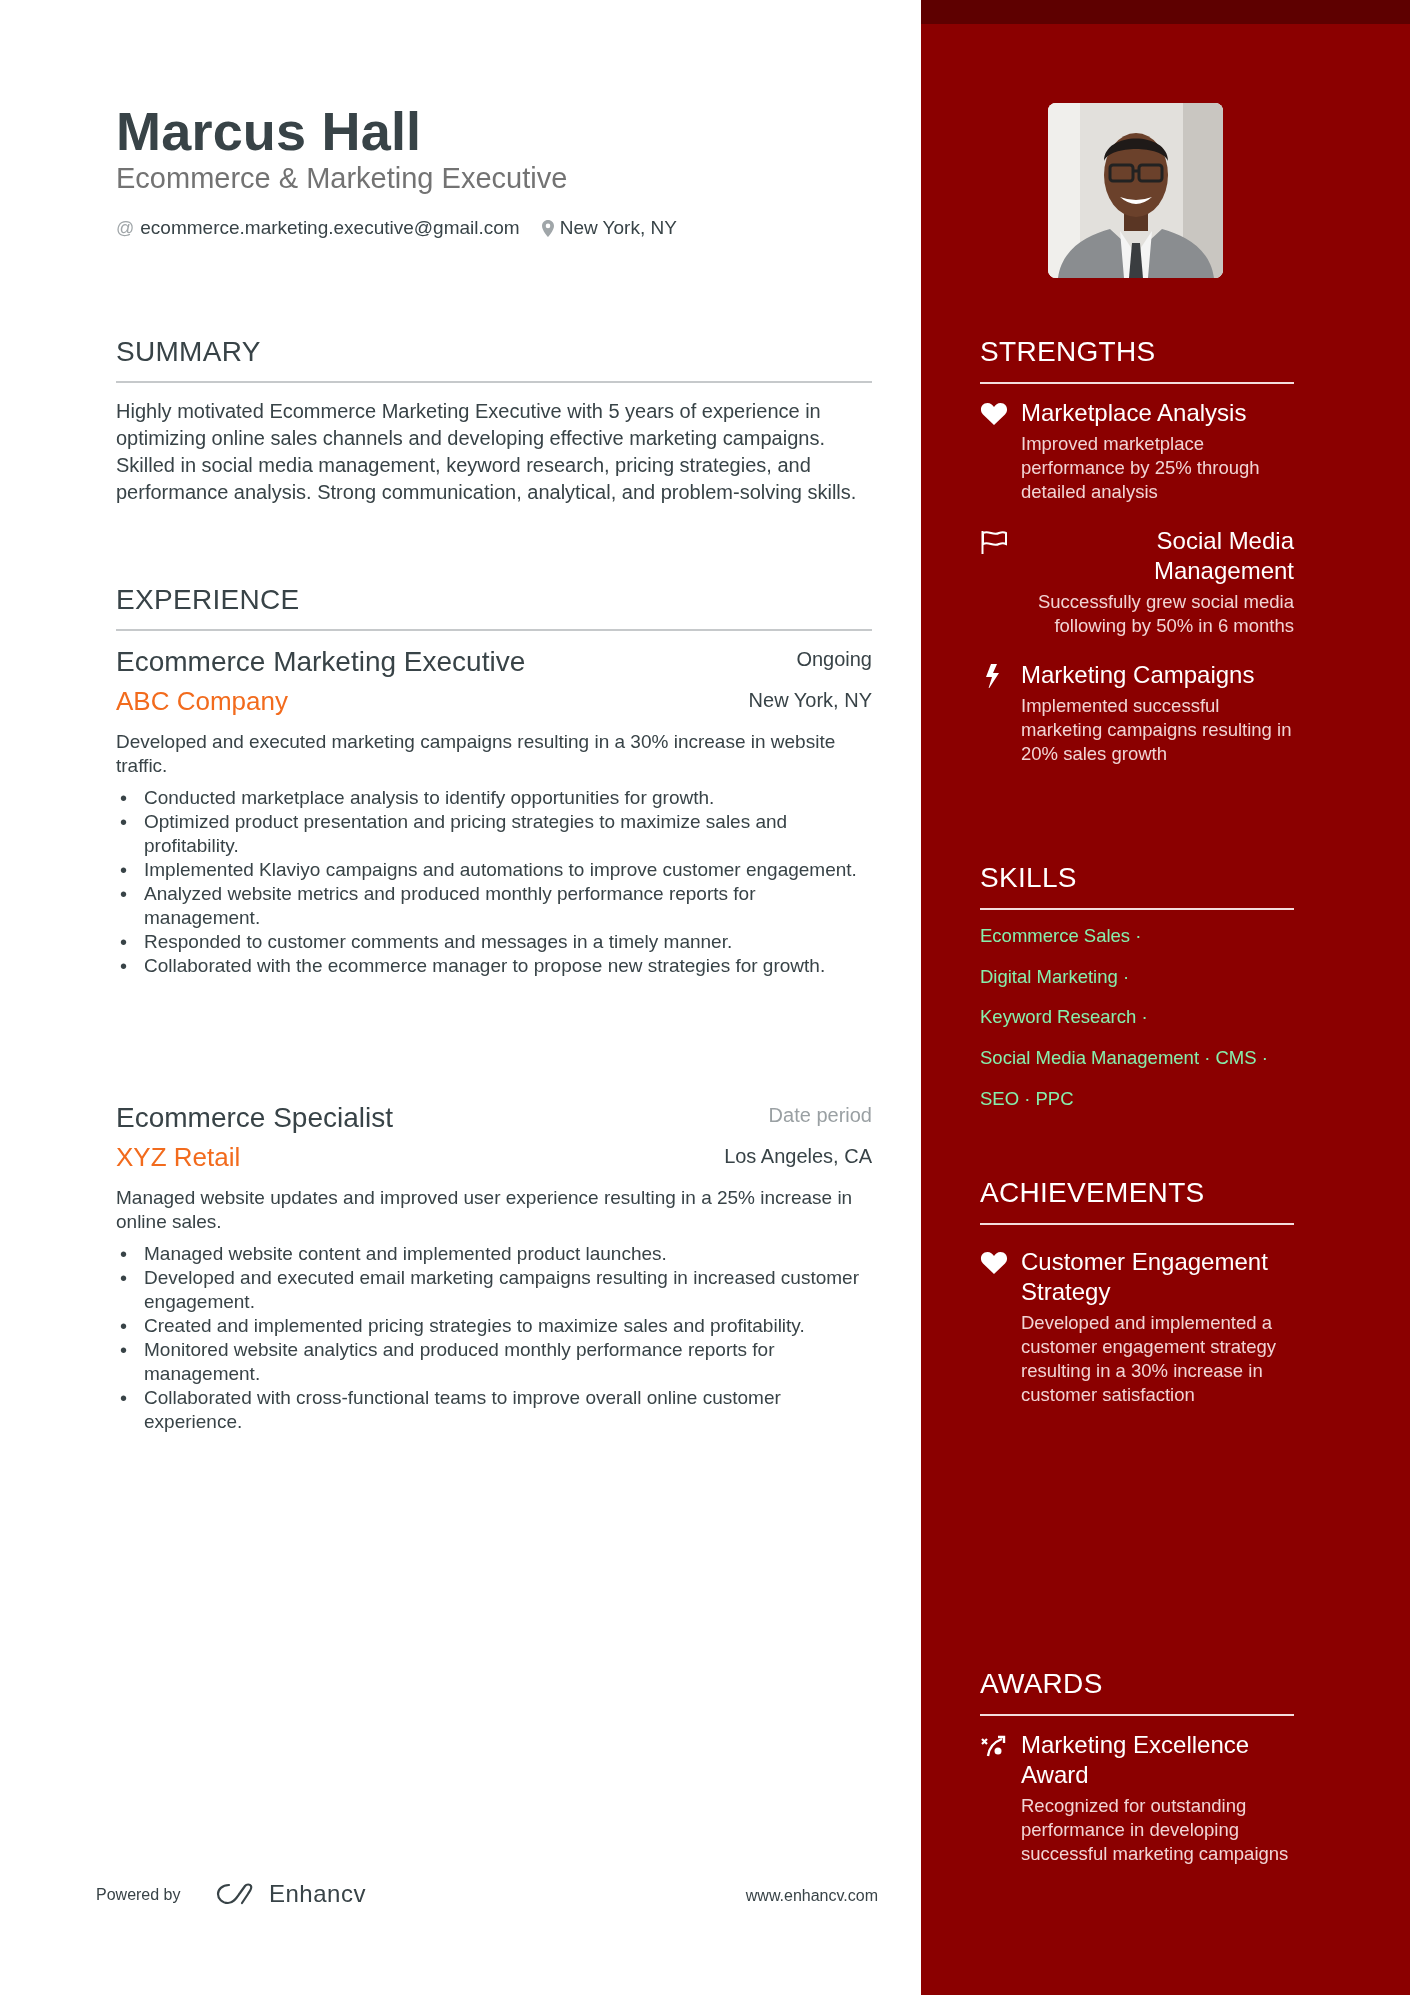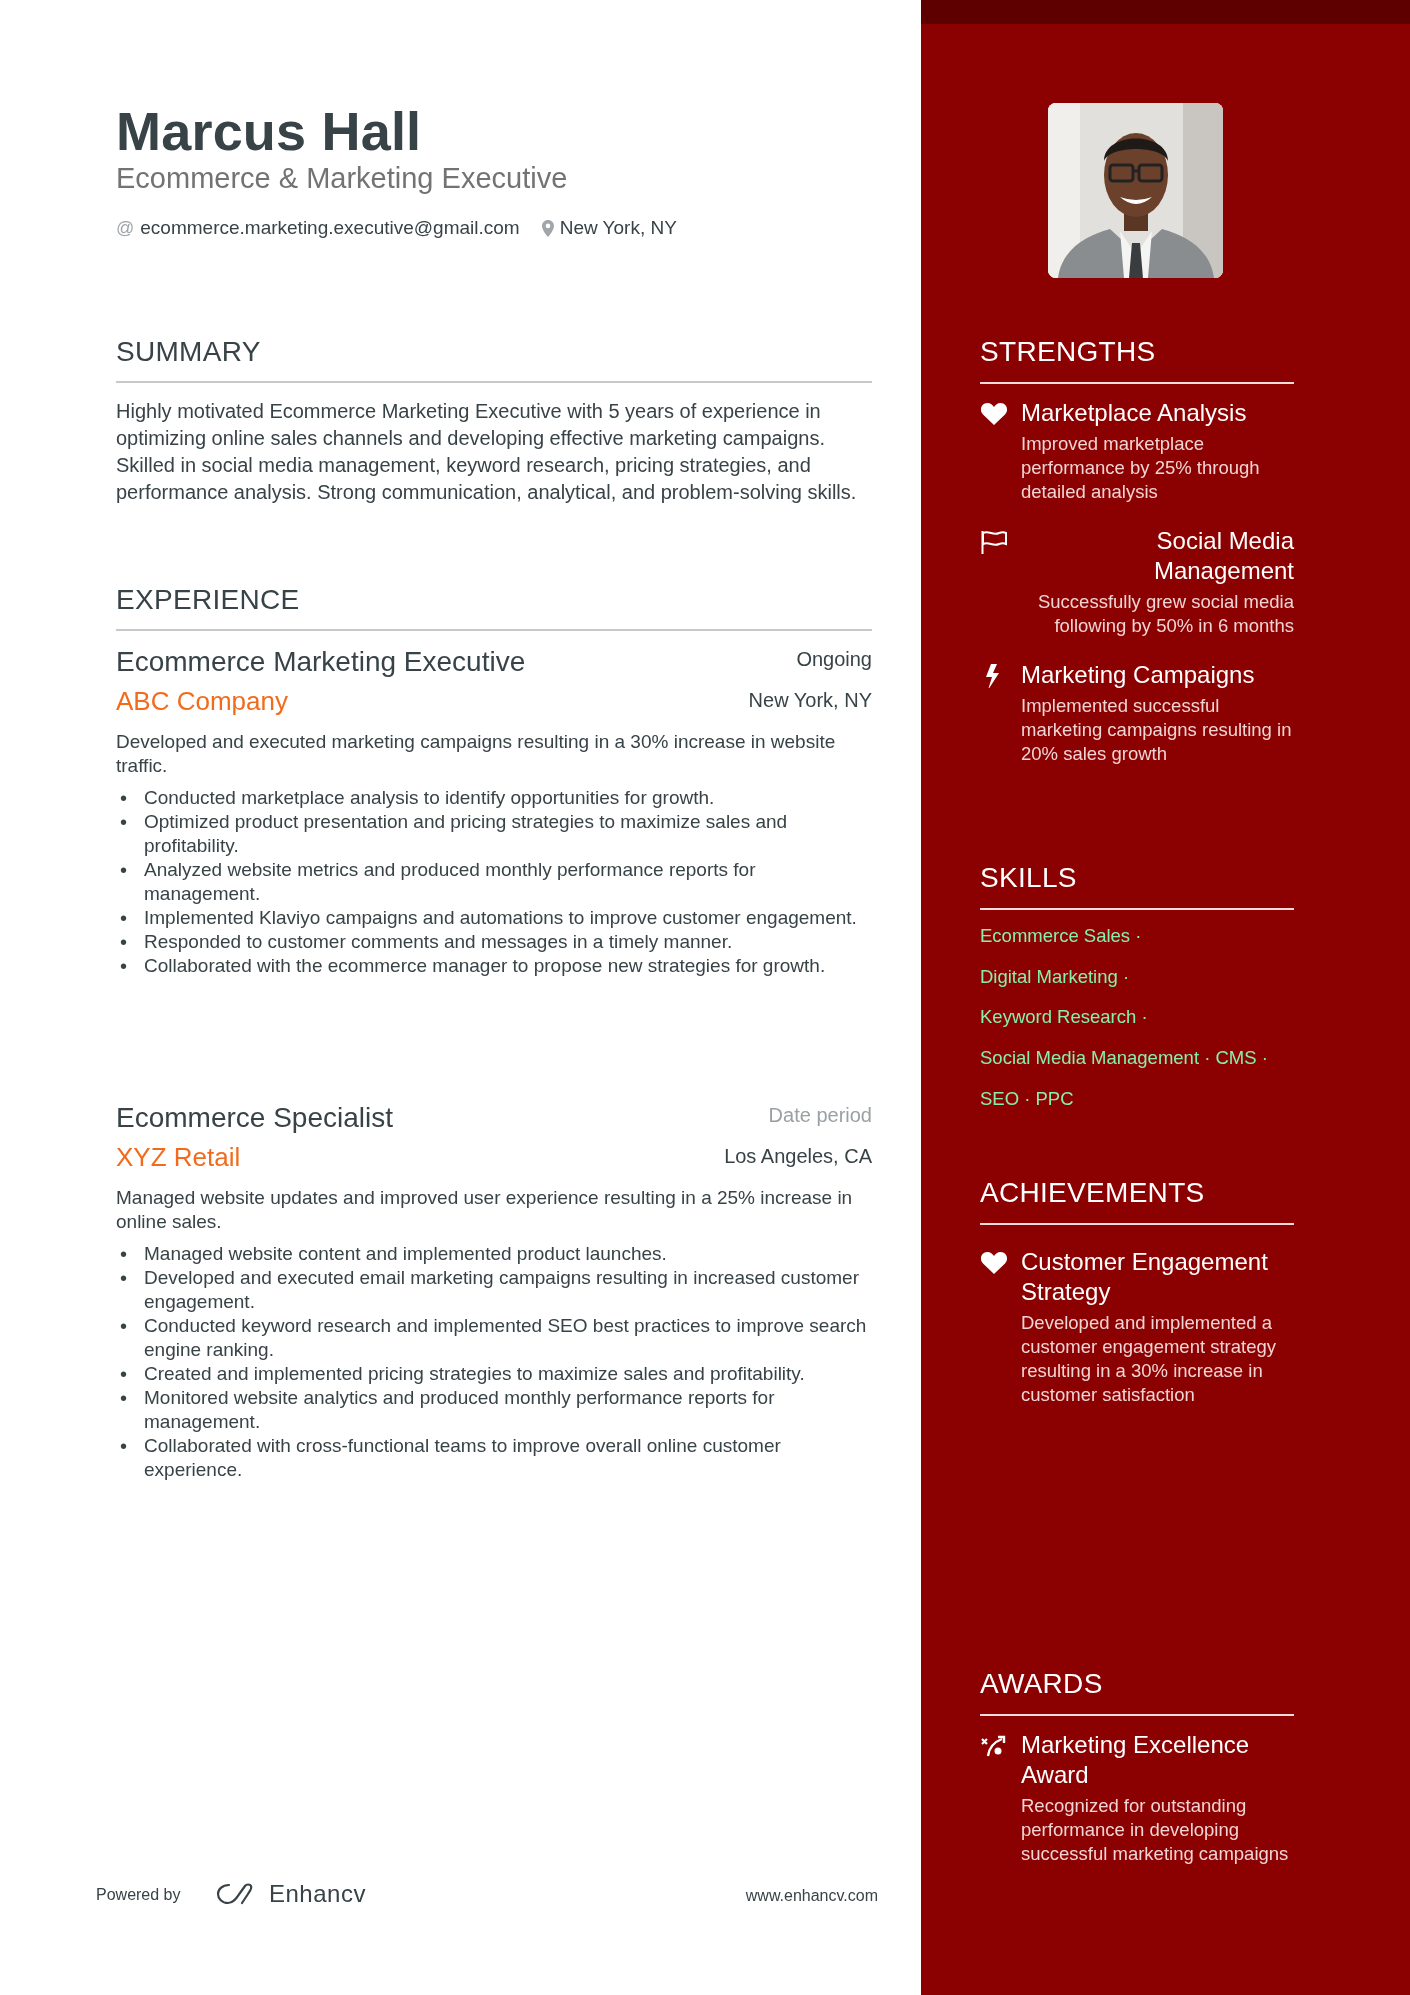--- a/index.html
+++ b/index.html
@@ -86,41 +86,40 @@
       <div class="date">Ongoing</div>
     </div>
     <div class="row" style="height:44px; margin-top:4px;">
       <div class="company">ABC Company</div>
       <div class="loc">New York, NY</div>
     </div>
     <div class="desc">Developed and executed marketing campaigns resulting in a 30% increase in website traffic.</div>
     <ul>
       <li>Conducted marketplace analysis to identify opportunities for growth.</li>
       <li>Optimized product presentation and pricing strategies to maximize sales and profitability.</li>
+      <li>Implemented Klaviyo campaigns and automations to improve customer engagement.</li>
       <li>Analyzed website metrics and produced monthly performance reports for management.</li>
-      <li>Implemented Klaviyo campaigns and automations to improve customer engagement.</li>
       <li>Responded to customer comments and messages in a timely manner.</li>
       <li>Collaborated with the ecommerce manager to propose new strategies for growth.</li>
     </ul>
   </div>
 
   <div class="job" style="top:1102px;">
     <div class="row">
       <div class="role">Ecommerce Specialist</div>
       <div class="date muted">Date period</div>
     </div>
     <div class="row" style="height:44px; margin-top:4px;">
       <div class="company">XYZ Retail</div>
       <div class="loc">Los Angeles, CA</div>
     </div>
     <div class="desc">Managed website updates and improved user experience resulting in a 25% increase in online sales.</div>
     <ul>
       <li>Managed website content and implemented product launches.</li>
       <li>Developed and executed email marketing campaigns resulting in increased customer engagement.</li>
-      <li>Conducted keyword research and implemented SEO best practices to improve search engine ranking.</li>
       <li>Created and implemented pricing strategies to maximize sales and profitability.</li>
       <li>Monitored website analytics and produced monthly performance reports for management.</li>
       <li>Collaborated with cross-functional teams to improve overall online customer experience.</li>
     </ul>
   </div>
 </div>
 
 <div class="footer">
   <span class="powered">Powered by</span>
   <span class="logo">

